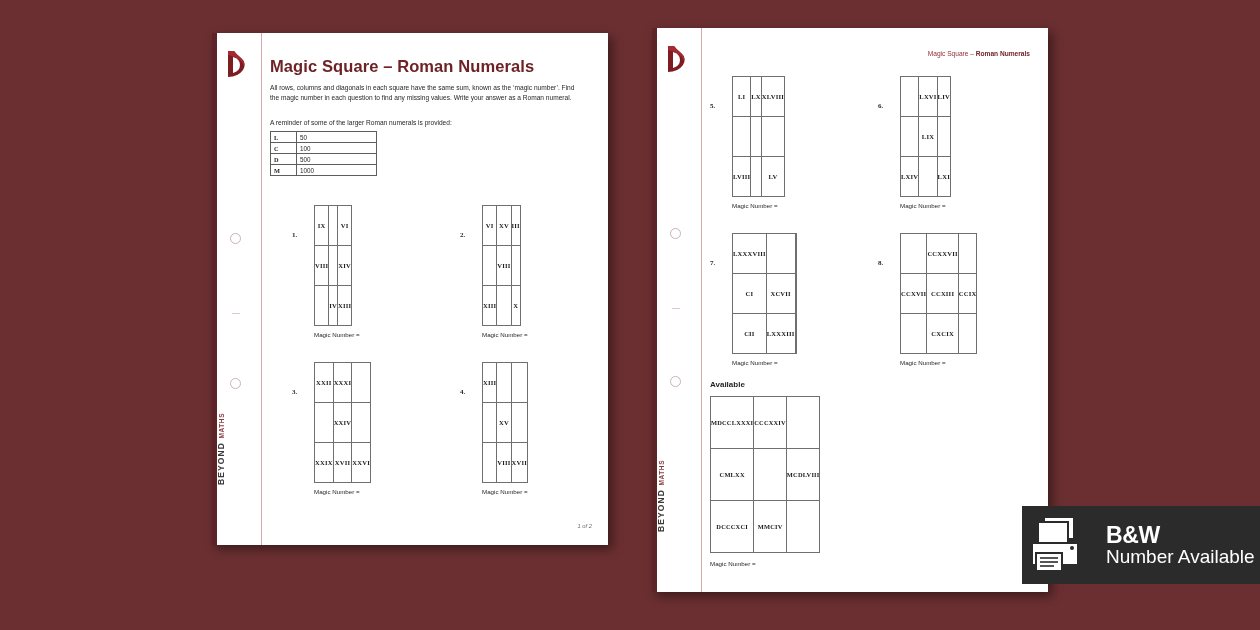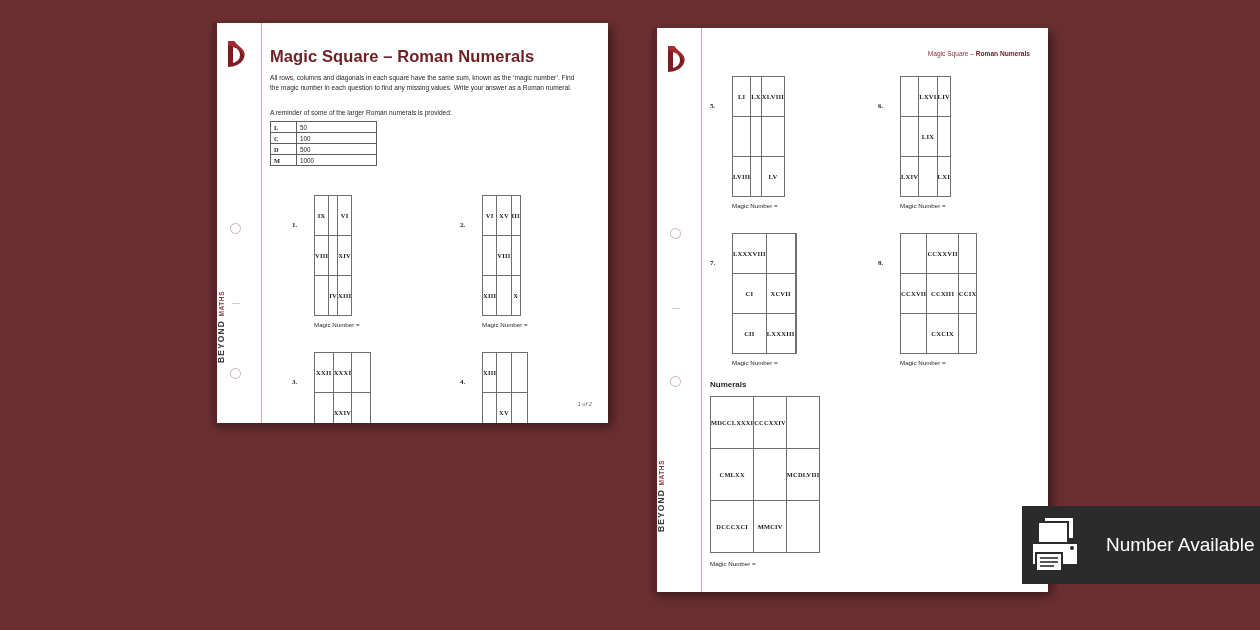--- a/index.html
+++ b/index.html
@@ -11,21 +11,21 @@
   }
   .stage { position: relative; width: 1260px; height: 630px; background: #6b2f31; }
 
   
   .page {
     position: absolute;
     background: #ffffff;
     box-shadow: 4px 4px 10px rgba(0,0,0,0.45);
     overflow: hidden;
   }
-  #page-1 { left: 212px; top: 23px; width: 396px; height: 400px; }
+  #page-1 { left: 212px; top: 33px; width: 396px; height: 512px; }
   #page-2 { left: 652px; top: 28px; width: 396px; height: 564px; }
 
   .spine {
     position: absolute; left: 0; top: 0; bottom: 0; width: 5px;
     background: #5e2326;
   }
   .margin-rule {
     position: absolute; top: 0; bottom: 0; width: 1px;
     background: #d9a7ae;
   }
@@ -420,21 +420,21 @@
               <tr>
                 <td></td>
                 <td>CXCIX</td>
                 <td></td>
               </tr>
             </tbody>
           </table>
         <div class="magic-label" style="top:126px;">Magic Number =</div>
       </div>
 
-      <div class="challenge-head" style="left:0px; top:352px;">Numerals</div>
+      <div class="challenge-head" style="left:0px; top:352px;">Available</div>
 
       <div class="q-block" style="left:0px; top:368px;">
         <table class="msq big" style="left:0px;">
             <tbody>
               <tr>
                 <td>MDCCLXXXI</td>
                 <td>CCCXXIV</td>
                 <td></td>
               </tr>
               <tr>
@@ -461,17 +461,18 @@
         <rect x="8" y="7" width="30" height="22" fill="#ffffff" stroke="#2b2b2b" stroke-width="2"></rect>
         <path d="M2 28 h46 v22 h-46 z" fill="#ffffff" stroke="#2b2b2b" stroke-width="2"></path>
         <rect x="6" y="38" width="26" height="18" fill="#ffffff" stroke="#2b2b2b" stroke-width="2"></rect>
         <line x1="10" y1="43" x2="28" y2="43" stroke="#2b2b2b" stroke-width="1.6"></line>
         <line x1="10" y1="47" x2="28" y2="47" stroke="#2b2b2b" stroke-width="1.6"></line>
         <line x1="10" y1="51" x2="24" y2="51" stroke="#2b2b2b" stroke-width="1.6"></line>
         <circle cx="42" cy="33" r="2" fill="#2b2b2b"></circle>
       </svg>
     </div>
     <div class="bw-text">
+      <div class="bw-title">B&amp;W</div>
       <div class="bw-sub">Number Available</div>
     </div>
   </div>
 
 </div>
 
 </body></html>

